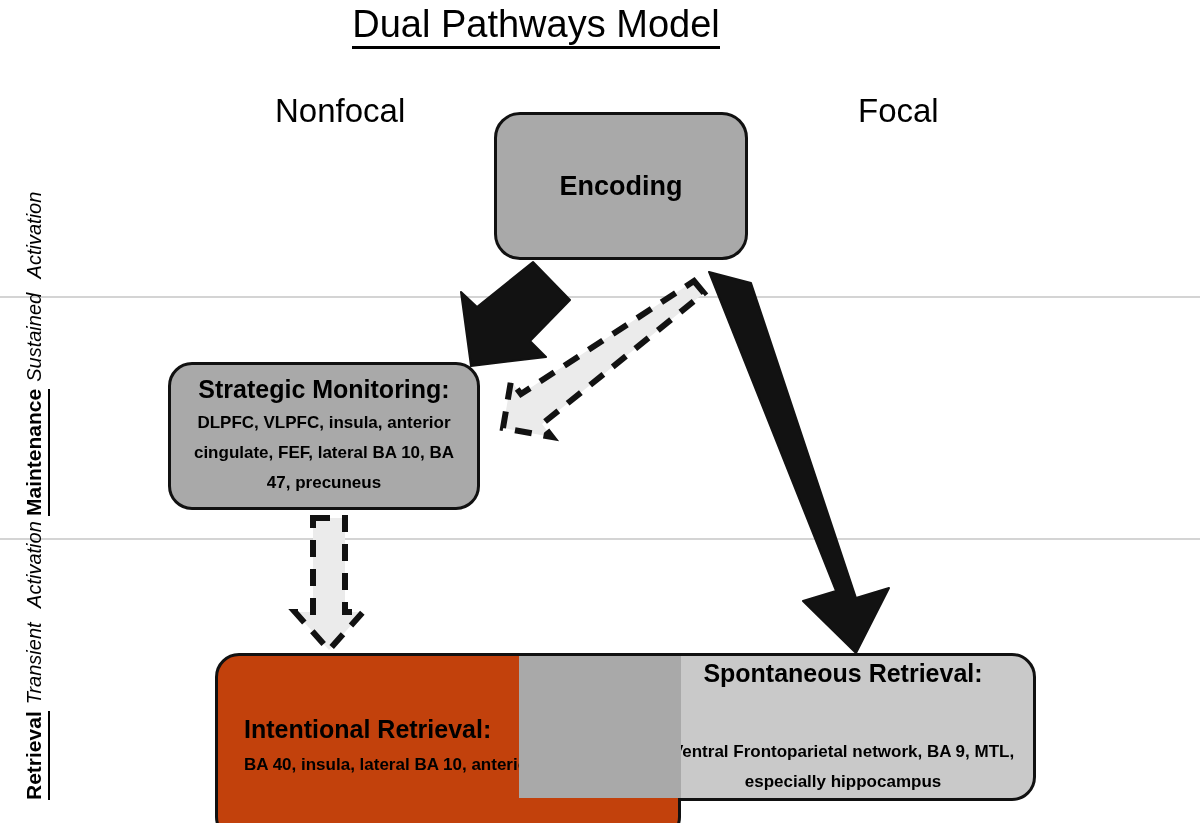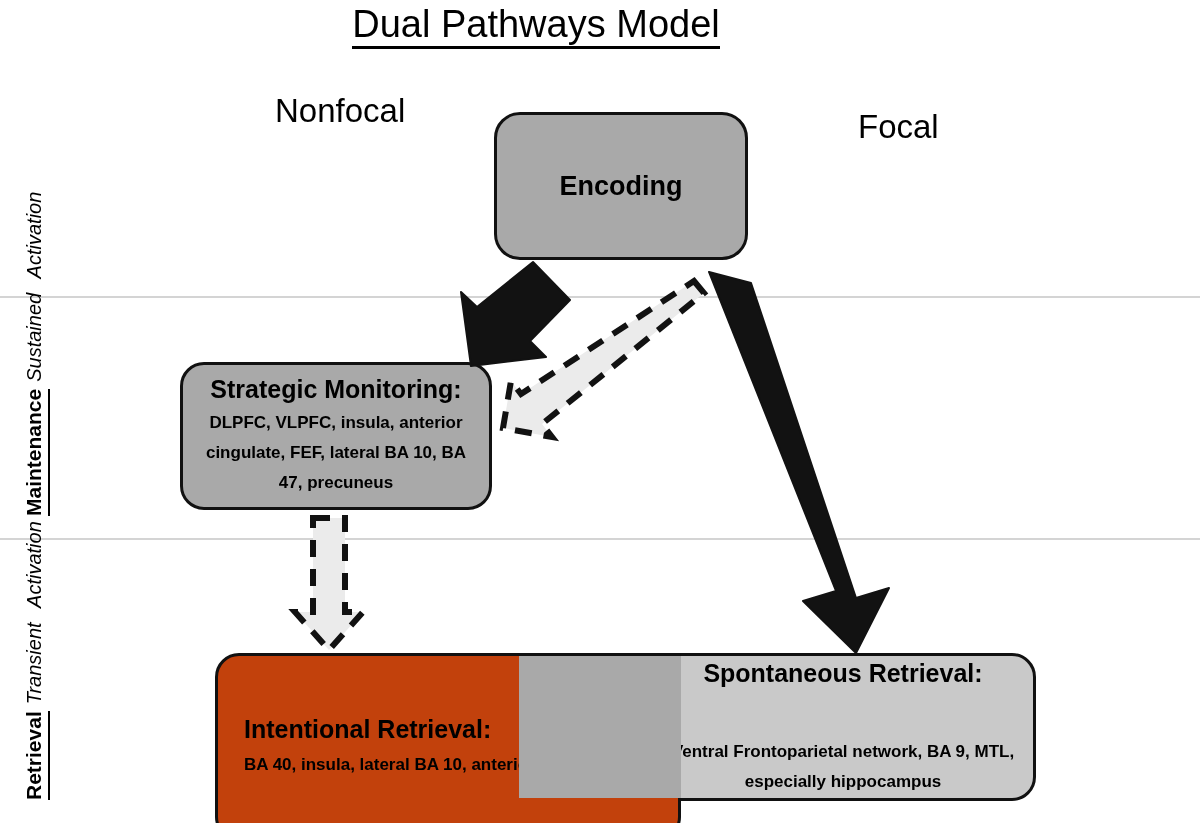--- a/index.html
+++ b/index.html
@@ -40,21 +40,21 @@
 
   
   .col-header {
     position: absolute;
     font-size: 33px;
     color: #000;
     font-weight: 400;
     white-space: nowrap;
   }
   #hdr-nonfocal { left: 275px; top: 92px; }
-  #hdr-focal    { left: 858px; top: 108px; }
+  #hdr-focal    { left: 858px; top: 92px; }
 
   
   .divider {
     position: absolute;
     left: 0;
     width: 1200px;
     height: 0;
     border-top: 2px solid #d4d4d4;
   }
   #divider-top    { top: 296px; }
@@ -130,21 +130,21 @@
     top: 112px;
     width: 254px;
     height: 148px;
     border-radius: 26px;
   }
   #box-encoding .heading {
     font-size: 27px;
   }
 
   #box-strategic {
-    left: 180px;
+    left: 168px;
     top: 362px;
     width: 312px;
     height: 148px;
     padding: 8px 14px;
     border-radius: 24px;
   }
   #box-strategic .heading { margin-bottom: 4px; }
 
   
   #box-spontaneous {

